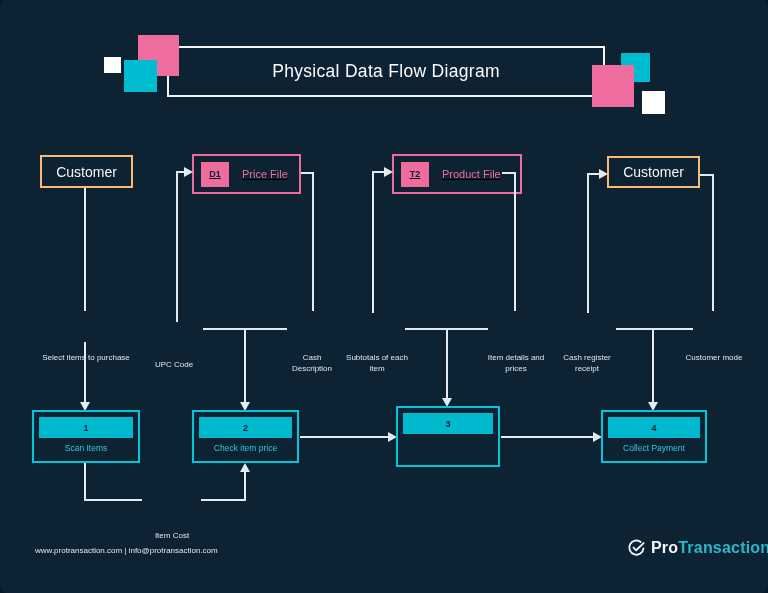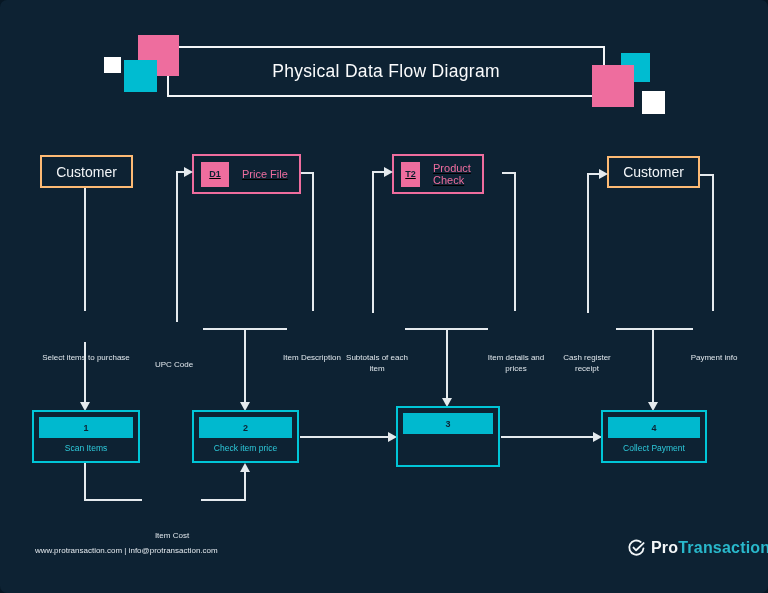--- a/index.html
+++ b/index.html
@@ -96,23 +96,23 @@
     <span>Customer</span>
   </div>
   <div class="entity" style="left:607px;top:156px;width:93px;height:32px">
     <span>Customer</span>
   </div>
 
   <div class="store" style="left:192px;top:154px;width:109px;height:40px">
     <div class="store-tag">D1</div>
     <div class="store-label">Price File</div>
   </div>
-  <div class="store" style="left:392px;top:154px;width:92px;height:40px">
+  <div class="store" style="left:392px;top:154px;width:130px;height:40px">
     <div class="store-tag">T2</div>
-    <div class="store-label">Product Check</div>
+    <div class="store-label">Product File</div>
   </div>
 
   <div class="vl" style="left:84px;top:188px;height:123px"></div>
   <div class="vl" style="left:84px;top:342px;height:60px"></div>
   <div class="ah ah-d" style="left:80px;top:402px"></div>
 
   <div class="vl" style="left:176px;top:171px;height:151px"></div>
   <div class="hl" style="left:176px;top:171px;width:9px"></div>
   <div class="ah ah-r" style="left:184px;top:167px"></div>
 
@@ -152,25 +152,25 @@
   <div class="ah ah-r" style="left:593px;top:432px"></div>
 
   <div class="vl" style="left:84px;top:463px;height:38px"></div>
   <div class="hl" style="left:84px;top:499px;width:58px"></div>
   <div class="hl" style="left:201px;top:499px;width:45px"></div>
   <div class="vl" style="left:244px;top:471px;height:30px"></div>
   <div class="ah ah-u" style="left:240px;top:463px"></div>
 
   <div class="flabel" style="left:42px;top:316px;width:88px">Select items to purchase</div>
   <div class="flabel" style="left:146px;top:323px;width:56px">UPC Code</div>
-  <div class="flabel" style="left:282px;top:316px;width:60px">Item Description</div>
+  <div class="flabel" style="left:282px;top:316px;width:60px">Cash Description</div>
   <div class="flabel" style="left:343px;top:316px;width:68px">Subtotals of each item</div>
   <div class="flabel" style="left:486px;top:316px;width:60px">Item details and prices</div>
   <div class="flabel" style="left:554px;top:316px;width:66px">Cash register receipt</div>
-  <div class="flabel" style="left:684px;top:316px;width:60px">Payment info</div>
+  <div class="flabel" style="left:684px;top:316px;width:60px">Customer mode</div>
   <div class="flabel" style="left:145px;top:494px;width:54px">Item Cost</div>
 
   <div class="proc" style="left:32px;top:410px;width:108px;height:53px">
     <div class="proc-bar">
       <span class="proc-num">1</span>
     </div>
     <div class="proc-label">Scan Items</div>
   </div>
   <div class="proc" style="left:192px;top:410px;width:107px;height:53px">
     <div class="proc-bar">

